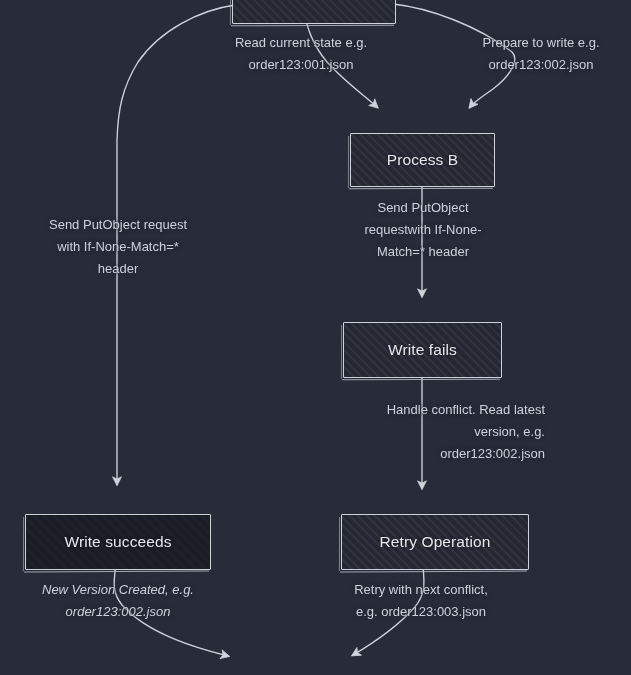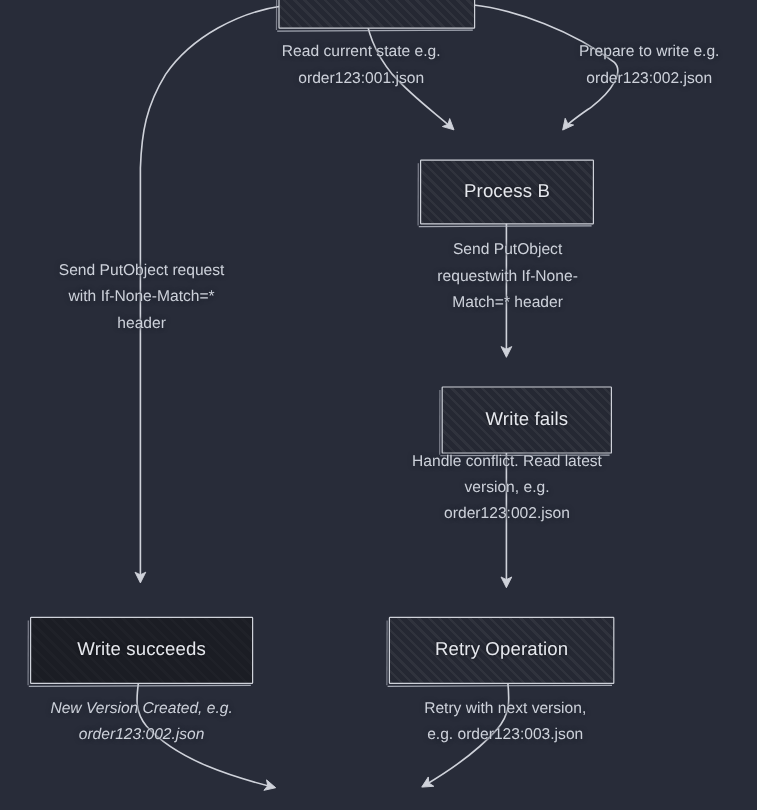--- a/index.html
+++ b/index.html
@@ -129,29 +129,29 @@
   </svg>
 
   <div class="node hatched" style="left:232px; top:-56px; width:164px; height:60px;">
     <span class="node-label"></span>
   </div>
 
   <div class="node hatched" style="left:350px; top:113px; width:145px; height:54px;">
     <span class="node-label">Process B</span>
   </div>
 
-  <div class="node hatched" style="left:368px; top:302px; width:142px; height:56px;">
+  <div class="node hatched" style="left:343px; top:302px; width:159px; height:56px;">
     <span class="node-label">Write fails</span>
   </div>
 
   <div class="node solid" style="left:25px; top:494px; width:186px; height:56px;align-items:center;">
     <span class="node-label">Write succeeds</span>
   </div>
 
-  <div class="node hatched" style="left:324px; top:494px; width:188px; height:56px;">
+  <div class="node hatched" style="left:341px; top:494px; width:188px; height:56px;">
     <span class="node-label">Retry Operation</span>
   </div>
 
   <div class="node hatched" style="left:212px; top:658px; width:184px; height:60px;">
     <span class="node-label"></span>
   </div>
 
   <div class="edge-label" style="left:195px; top:32px; width:212px;">Read current state e.g.
 order123:001.json</div>
 
@@ -159,23 +159,23 @@
 order123:002.json</div>
 
   <div class="edge-label" style="left:8px; top:197px; width:220px;margin-top:17px;">Send PutObject request
 with If-None-Match=*
 header</div>
 
   <div class="edge-label" style="left:333px; top:197px; width:180px;">Send PutObject
 requestwith If-None-
 Match=* header</div>
 
-  <div class="edge-label" style="left:300px; top:373px; width:245px;">Handle conflict. Read latest
+  <div class="edge-label" style="left:300px; top:399px; width:245px;text-align:right;">Handle conflict. Read latest
 version, e.g.
 order123:002.json</div>
 
   <div class="edge-label" style="left:5px; top:579px; width:226px;font-style:italic;">New Version Created, e.g.
 order123:002.json</div>
 
-  <div class="edge-label" style="left:312px; top:579px; width:218px;">Retry with next version,
+  <div class="edge-label" style="left:312px; top:579px; width:218px;">Retry with next conflict,
 e.g. order123:003.json</div>
 
 </div>
 
 </body></html>

